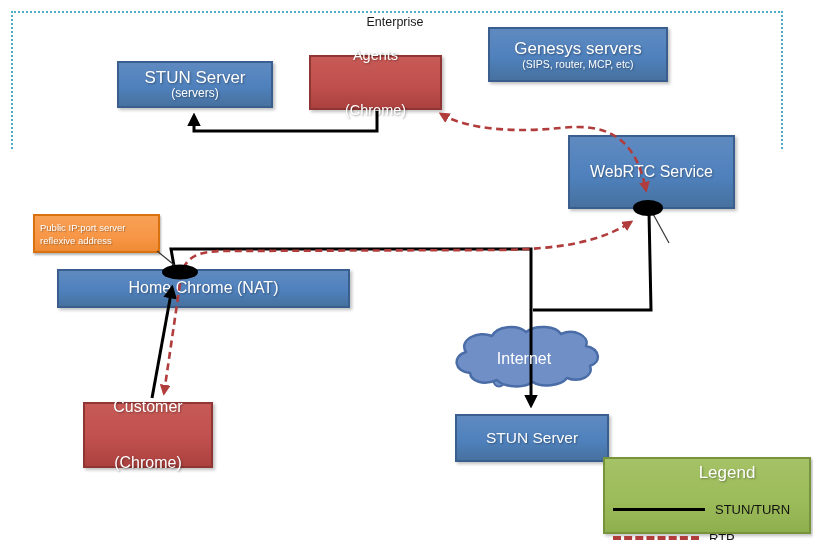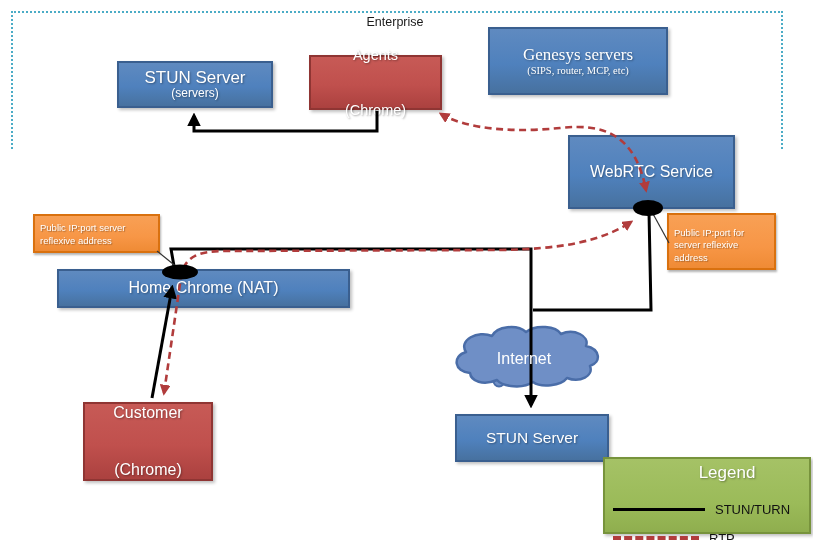--- a/index.html
+++ b/index.html
@@ -26,23 +26,23 @@
   #enterprise-border{
     left:11px;top:11px;width:768px;height:136px;
     border-top:2px dotted #4bacc6;border-left:2px dotted #4bacc6;border-right:2px dotted #4bacc6;
     z-index:0;
   }
   #enterprise-label{left:350px;top:15px;width:90px;text-align:center;color:#1a1a1a;font-size:12.5px;z-index:1;}
   #firewall{left:8px;top:149px;width:773px;height:40px;font-size:16px;}
   #webrtc{left:568px;top:135px;width:167px;height:74px;font-size:16px;z-index:2;}
   #stun-internal{left:117px;top:61px;width:156px;height:47px;}
   #agents{left:309px;top:55px;width:133px;height:55px;font-size:14.5px;}
-  #genesys{left:488px;top:27px;width:180px;height:68px;font-family:Liberation Serif, serif;}
+  #genesys{left:488px;top:27px;width:180px;height:55px;}
   #home-router{left:57px;top:269px;width:293px;height:39px;font-size:16px;}
-  #customer{left:83px;top:402px;width:130px;height:79px;font-size:16px;}
+  #customer{left:83px;top:402px;width:130px;height:66px;font-size:16px;}
   #stun-public{left:455px;top:414px;width:154px;height:48px;font-size:15.5px;}
   .note{color:#ffffff;font-size:9.5px;line-height:1.3;padding:4px 5px;text-shadow:1px 1px 1px rgba(0,0,0,0.3);z-index:1;}
   #note-left{left:33px;top:214px;width:127px;height:39px;}
   #note-right{left:667px;top:213px;width:109px;height:57px;}
   #legend{left:603px;top:457px;width:208px;height:77px;z-index:3;padding:4px 8px 6px 8px;justify-content:flex-start;}
   #legend .legend-title{font-size:17px;margin-bottom:4px;margin-left:40px;}
   .legend-row{display:flex;align-items:center;width:100%;margin-top:16px;}
   .legend-sample{width:92px;margin-right:10px;}
   .sample-solid{border-top:3px solid #000000;height:0;}
   .sample-dashed{border-top:4px dashed #b13c3c;height:0;width:86px;}
@@ -87,23 +87,20 @@
   </div>
 
   <div id="stun-public" class="box blue">
     <span>STUN Server</span>
   </div>
 
   <div id="note-left" class="box orange note">
     <span>Public IP:port server reflexive address</span>
   </div>
 
-  <div id="note-right" class="box orange note">
-    <span>Public IP:port for server reflexive address</span>
-  </div>
 
   <div id="legend" class="box green">
     <span class="legend-title">Legend</span>
     <div class="legend-row">
       <div class="legend-sample sample-solid"></div>
       <span class="legend-label">STUN/TURN</span>
     </div>
     <div class="legend-row">
       <div class="legend-sample sample-dashed"></div>
       <span class="legend-label">RTP</span>

